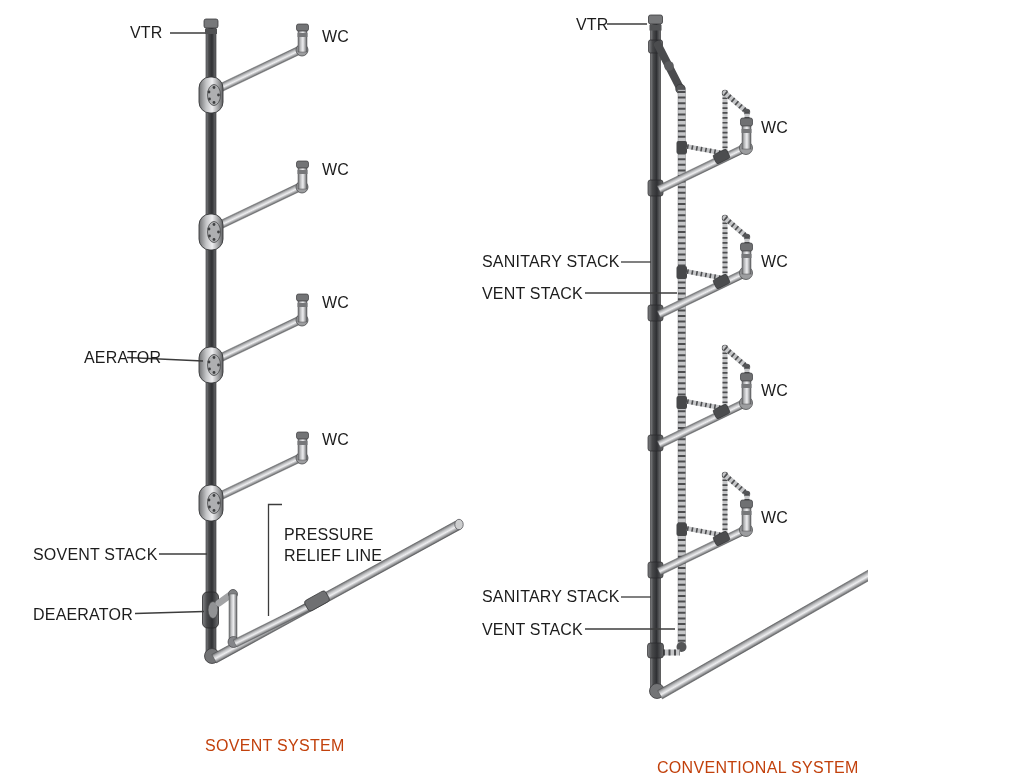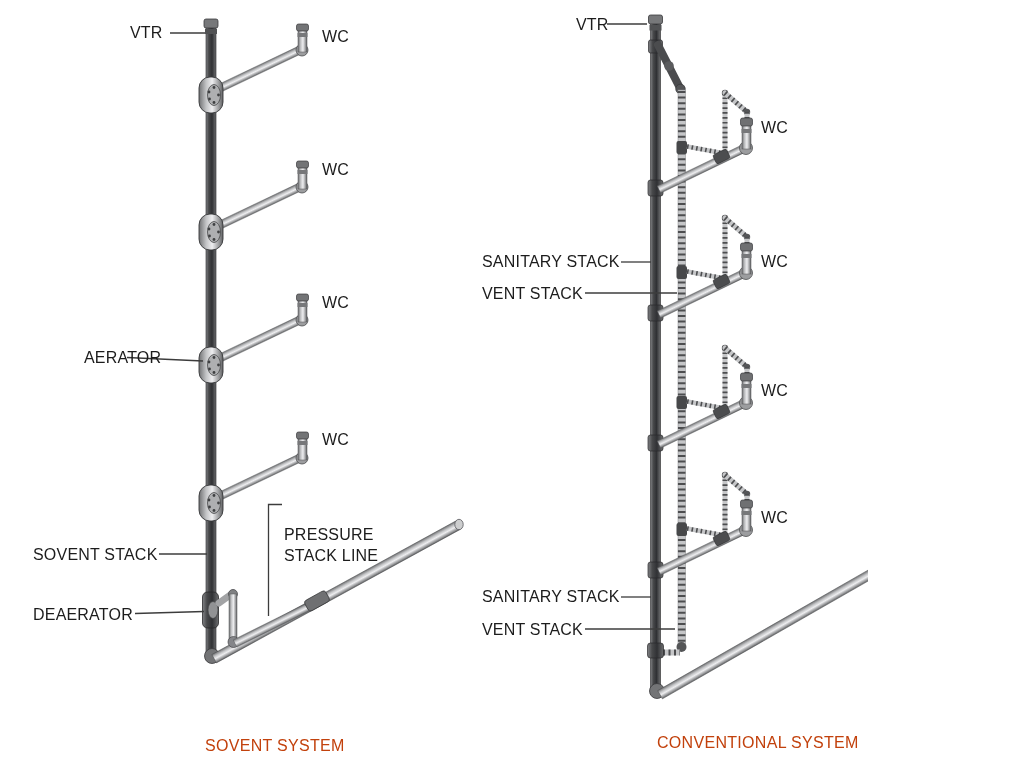--- a/index.html
+++ b/index.html
@@ -286,28 +286,28 @@
 <div class="lbl" style="left:130px;top:24px;">VTR</div>
 <div class="lbl" style="left:322px;top:28px;">WC</div>
 <div class="lbl" style="left:322px;top:161px;">WC</div>
 <div class="lbl" style="left:322px;top:294px;">WC</div>
 <div class="lbl" style="left:322px;top:431px;">WC</div>
 <div class="lbl" style="left:36px;top:349px;margin-left:48px;">AERATOR</div>
 <div class="lbl" style="left:33px;top:546px;">SOVENT STACK</div>
 <div class="lbl" style="left:33px;top:606px;">DEAERATOR</div>
 <div class="lbl" style="left:284px;top:526px;">
   <div>PRESSURE</div>
-  <div style="margin-top:3px;">STACK LINE</div>
+  <div style="margin-top:3px;">RELIEF LINE</div>
 </div>
 <div class="ttl" style="left:205px;top:737px;">SOVENT SYSTEM</div>
 
 <div class="lbl" style="left:576px;top:16px;">VTR</div>
 <div class="lbl" style="left:761px;top:119px;">WC</div>
 <div class="lbl" style="left:761px;top:253px;">WC</div>
 <div class="lbl" style="left:761px;top:382px;">WC</div>
 <div class="lbl" style="left:761px;top:509px;">WC</div>
 <div class="lbl" style="left:482px;top:253px;">SANITARY STACK</div>
 <div class="lbl" style="left:482px;top:285px;">VENT STACK</div>
 <div class="lbl" style="left:482px;top:588px;">SANITARY STACK</div>
 <div class="lbl" style="left:482px;top:621px;">VENT STACK</div>
-<div class="ttl" style="left:657px;top:734px;">CONVENTIONAL SYSTEM</div>
+<div class="ttl" style="left:657px;top:759px;">CONVENTIONAL SYSTEM</div>
 
 </div>
 
 </body></html>

